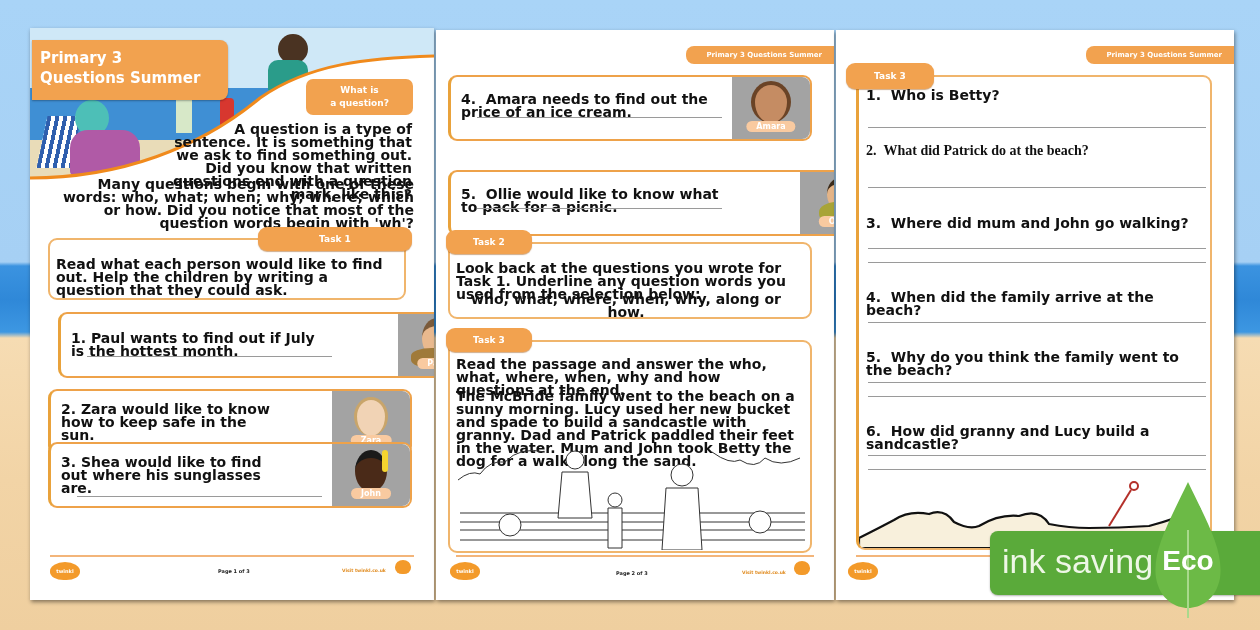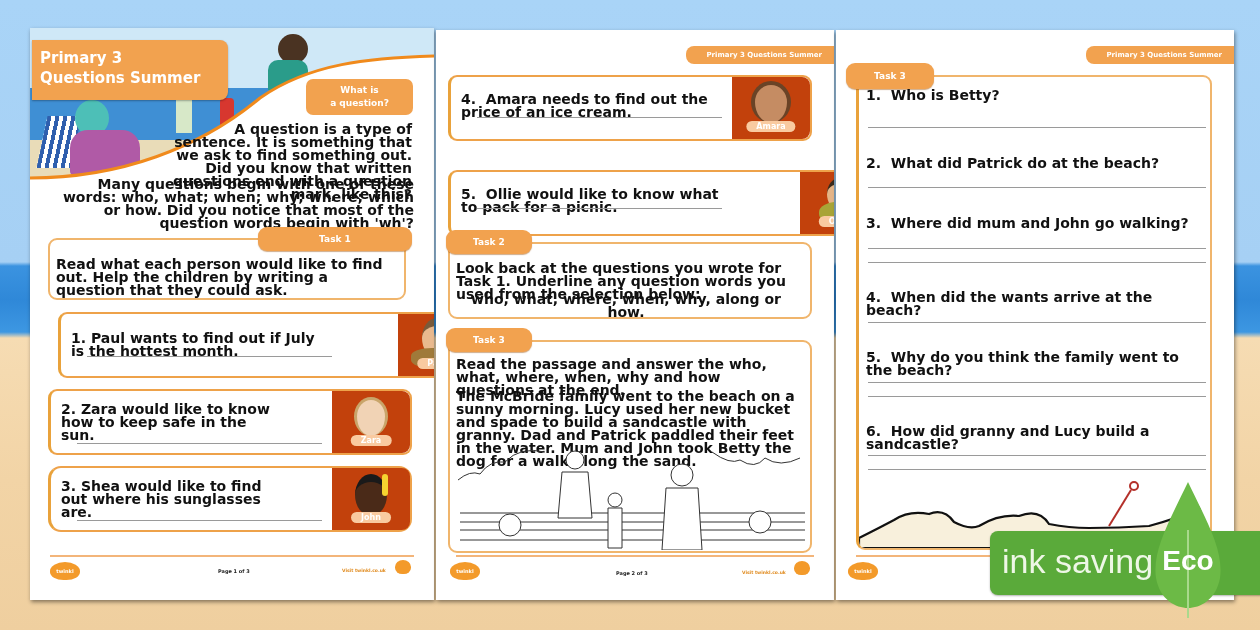--- a/index.html
+++ b/index.html
@@ -26,21 +26,21 @@
   }
   .box {
     position:absolute; border:2px solid #f0b56c; border-radius:9px; background:#fff;
     box-sizing:border-box;
   }
   .box.strong { border-color:#eea24a; border-left:3px solid #e9a23b; }
   .txt { position:absolute; font-size:14px; font-weight:bold; color:#111; line-height:13px; }
   .line { position:absolute; height:1px; background:#9a9a9a; }
   .avatar {
     position:absolute; right:0; top:0; bottom:0; width:78px;
-    background:#c2410c; border-radius:0 8px 8px 0;
+    background:#a3a3a3; border-radius:0 8px 8px 0;
   }
   .face { position:absolute; left:50%; transform:translateX(-50%); border-radius:50%; }
   .namechip {
     position:absolute; left:50%; transform:translateX(-50%); bottom:7px;
     background:#f9caa0; color:#fff; font-size:8px; font-weight:bold;
     padding:1px 10px; border-radius:8px; white-space:nowrap;
   }
   .footer-line { position:absolute; left:20px; right:20px; height:2px; background:#f3b57a; }
   .logo-cloud {
     position:absolute; width:30px; height:18px; background:#f39a2a; border-radius:50% 50% 45% 45%;
@@ -112,21 +112,21 @@
     <div class="txt" style="left:10px;top:12px;width:210px;">
       <span>2.</span> <span>Zara would like to know how to keep safe in the sun.</span>
     </div>
     <div class="line" style="left:26px;top:52px;width:245px;"></div>
     <div class="avatar">
       <div class="face" style="top:6px;width:28px;height:36px;background:#f1d3b5;border:3px solid #c9a56a;border-bottom:none;"></div>
       <div class="namechip">Zara</div>
     </div>
   </div>
 
-  <div class="box strong" style="left:18px;top:438px;width:364px;height:66px;border-radius:13px;">
+  <div class="box strong" style="left:18px;top:414px;width:364px;height:66px;">
     <div class="txt" style="left:10px;top:12px;width:210px;">
       <span>3.</span> <span>Shea would like to find out where his sunglasses are.</span>
     </div>
     <div class="line" style="left:26px;top:52px;width:245px;"></div>
     <div class="avatar">
       <div class="face" style="top:6px;width:32px;height:34px;background:#4a2a18;border-top:8px solid #1a1a1a;"></div>
       <div style="position:absolute;left:50px;top:6px;width:6px;height:22px;background:#f5d430;border-radius:3px;"></div>
       <div class="namechip">John</div>
     </div>
   </div>
@@ -208,33 +208,33 @@
       <circle cx="275" cy="8" r="4" fill="none" stroke="#b4302a" stroke-width="2"></circle>
     </svg>
   </div>
   <div class="tab" style="left:10px;top:33px;width:88px;height:26px;line-height:26px;">Task 3</div>
 
   <div class="txt" style="left:30px;top:59px;width:340px;">
     <span>1.</span>&nbsp;&nbsp;<span>Who is Betty?</span>
   </div>
   <div class="line" style="left:32px;top:97px;width:338px;"></div>
 
-  <div class="txt" style="left:30px;top:127px;width:340px;">
+  <div class="txt" style="left:30px;top:114px;width:340px;font-family:Liberation Serif, serif;">
     <span>2.</span>&nbsp;&nbsp;<span>What did Patrick do at the beach?</span>
   </div>
   <div class="line" style="left:32px;top:157px;width:338px;"></div>
 
   <div class="txt" style="left:30px;top:187px;width:340px;">
     <span>3.</span>&nbsp;&nbsp;<span>Where did mum and John go walking?</span>
   </div>
   <div class="line" style="left:32px;top:218px;width:338px;"></div>
   <div class="line" style="left:32px;top:232px;width:338px;"></div>
 
   <div class="txt" style="left:30px;top:261px;width:340px;">
-    <span>4.</span>&nbsp;&nbsp;<span>When did the wants arrive at the beach?</span>
+    <span>4.</span>&nbsp;&nbsp;<span>When did the family arrive at the beach?</span>
   </div>
   <div class="line" style="left:32px;top:292px;width:338px;"></div>
 
   <div class="txt" style="left:30px;top:321px;width:340px;">
     <span>5.</span>&nbsp;&nbsp;<span>Why do you think the family went to the beach?</span>
   </div>
   <div class="line" style="left:32px;top:352px;width:338px;"></div>
   <div class="line" style="left:32px;top:366px;width:338px;"></div>
 
   <div class="txt" style="left:30px;top:395px;width:340px;">

